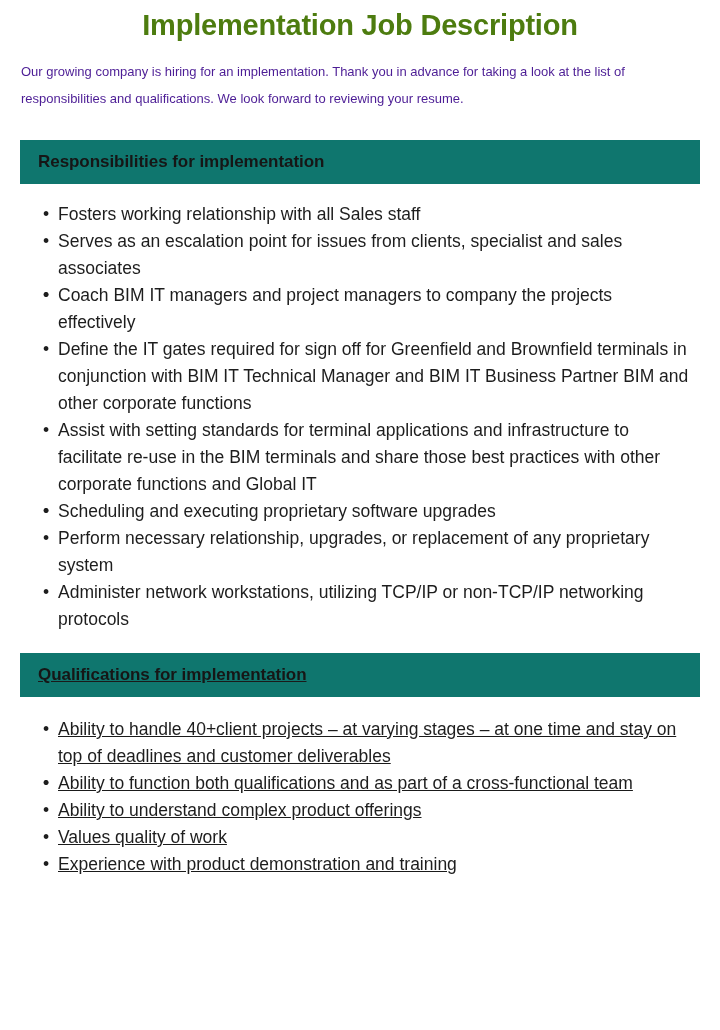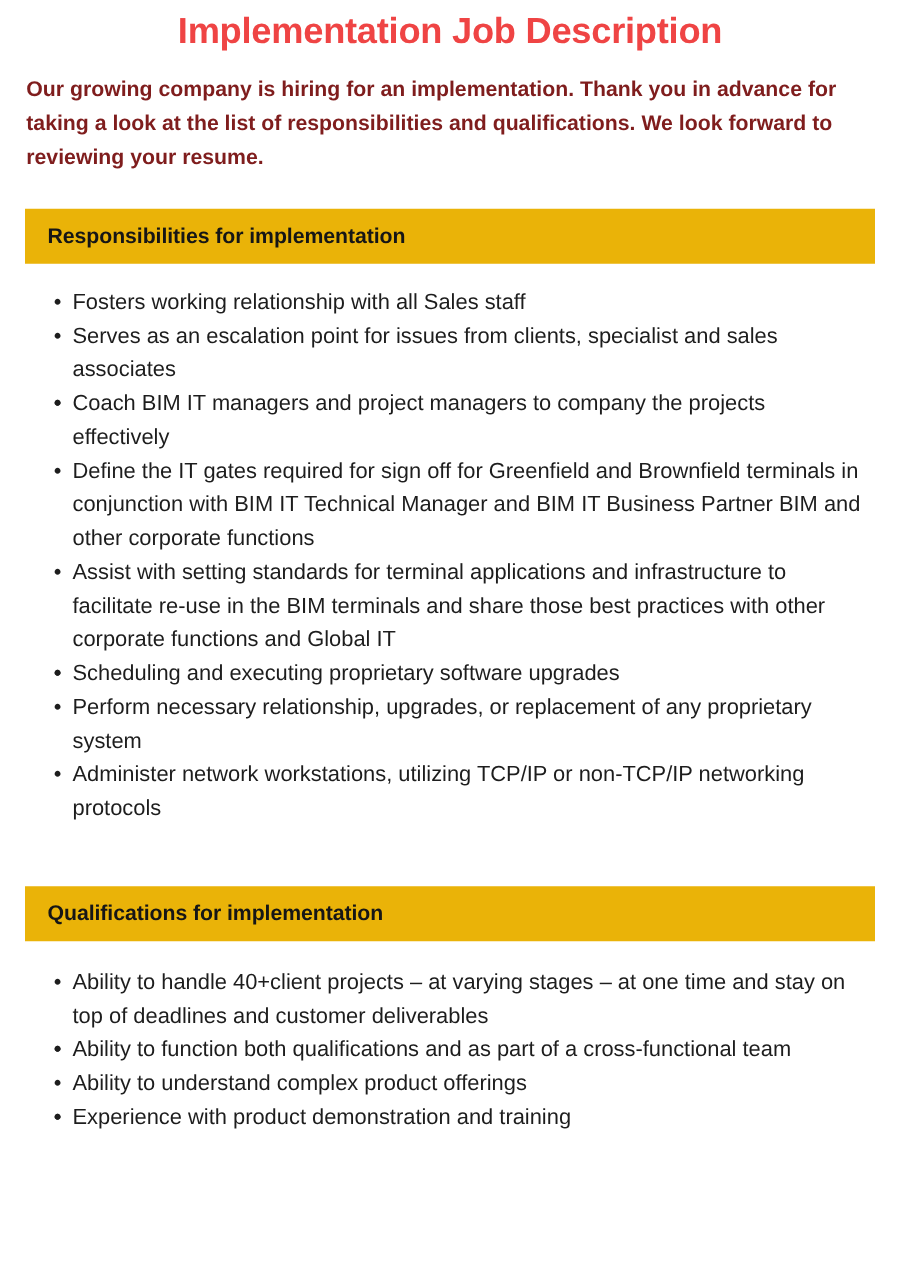--- a/index.html
+++ b/index.html
@@ -26,43 +26,44 @@
 
   
   .doc-title {
     margin: 0;
     padding: 6px 20px 0 20px;
     font-size: 29px;
     line-height: 38px;
     font-weight: 700;
     text-align: center;
     letter-spacing: -0.2px;
-    color: #ef4444;
+    color: #4d7c0f;
   }
 
   
   .intro {
     margin: 14px 0 0 0;
     padding: 0 48px 0 21px;
-    font-size: 17px;
+    font-size: 13px;
     line-height: 27px;
-    font-weight: 700;
-    color: #7f1d1d;
+    font-weight: 400;
+    color: #4c1d95;
   }
 
   
   .section {
     margin-top: 28px;
   }
   .section.qualifications {
-    margin-top: 49px;
+    margin-top: 20px;
+    text-decoration: underline;
   }
   .section-header {
     margin: 0 20px 0 20px;
-    background: #eab308;
+    background: #0f766e;
     height: 44px;
     display: flex;
     align-items: center;
     box-sizing: border-box;
     padding: 0 18px;
   }
   .section-header .section-title {
     font-size: 17px;
     line-height: 22px;
     font-weight: 700;
@@ -179,20 +180,21 @@
         <li class="bullet-item">
           <span class="bullet-dot">•</span>
           <span class="bullet-text">Ability to function both qualifications and as part of a cross-functional team</span>
         </li>
         <li class="bullet-item">
           <span class="bullet-dot">•</span>
           <span class="bullet-text">Ability to understand complex product offerings</span>
         </li>
         <li class="bullet-item">
           <span class="bullet-dot">•</span>
+          <span class="bullet-text">Values quality of work</span>
         </li>
         <li class="bullet-item">
           <span class="bullet-dot">•</span>
           <span class="bullet-text">Experience with product demonstration and training</span>
         </li>
       </ul>
   </section>
 
 </div>
 

